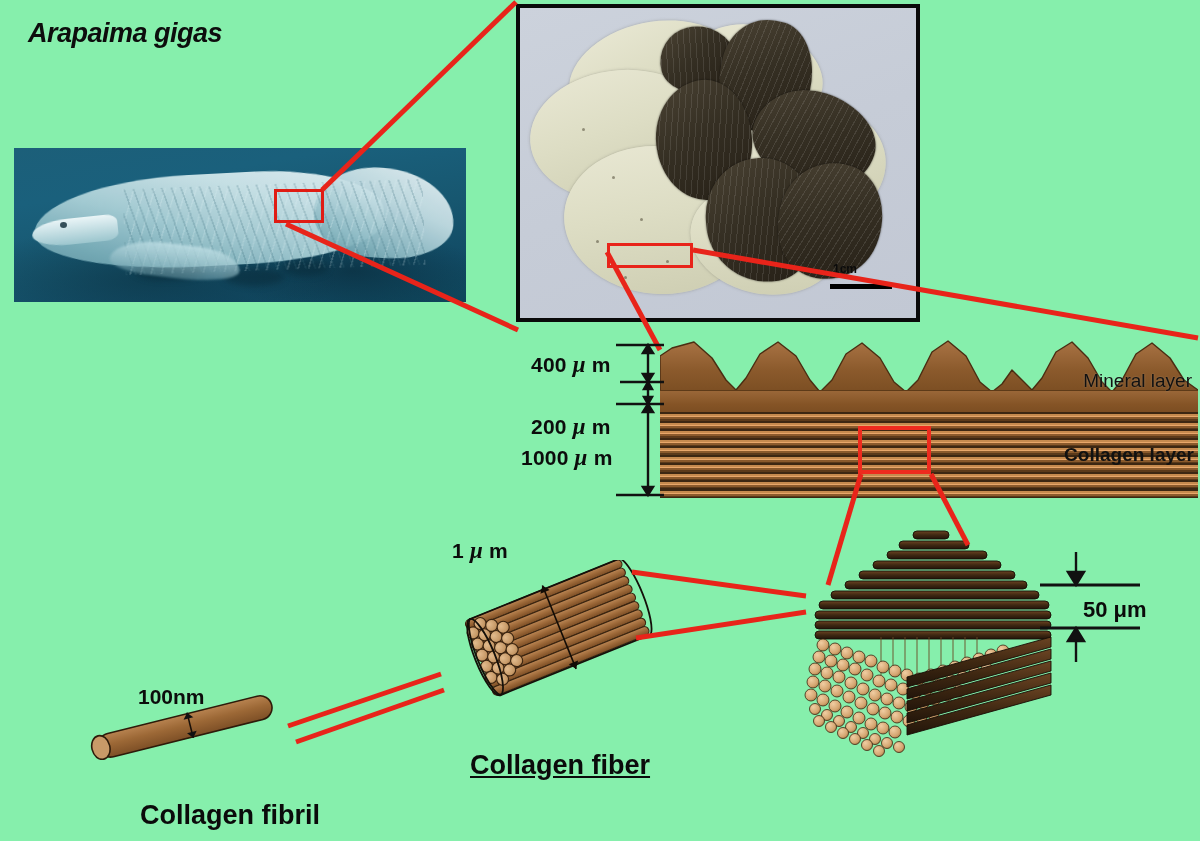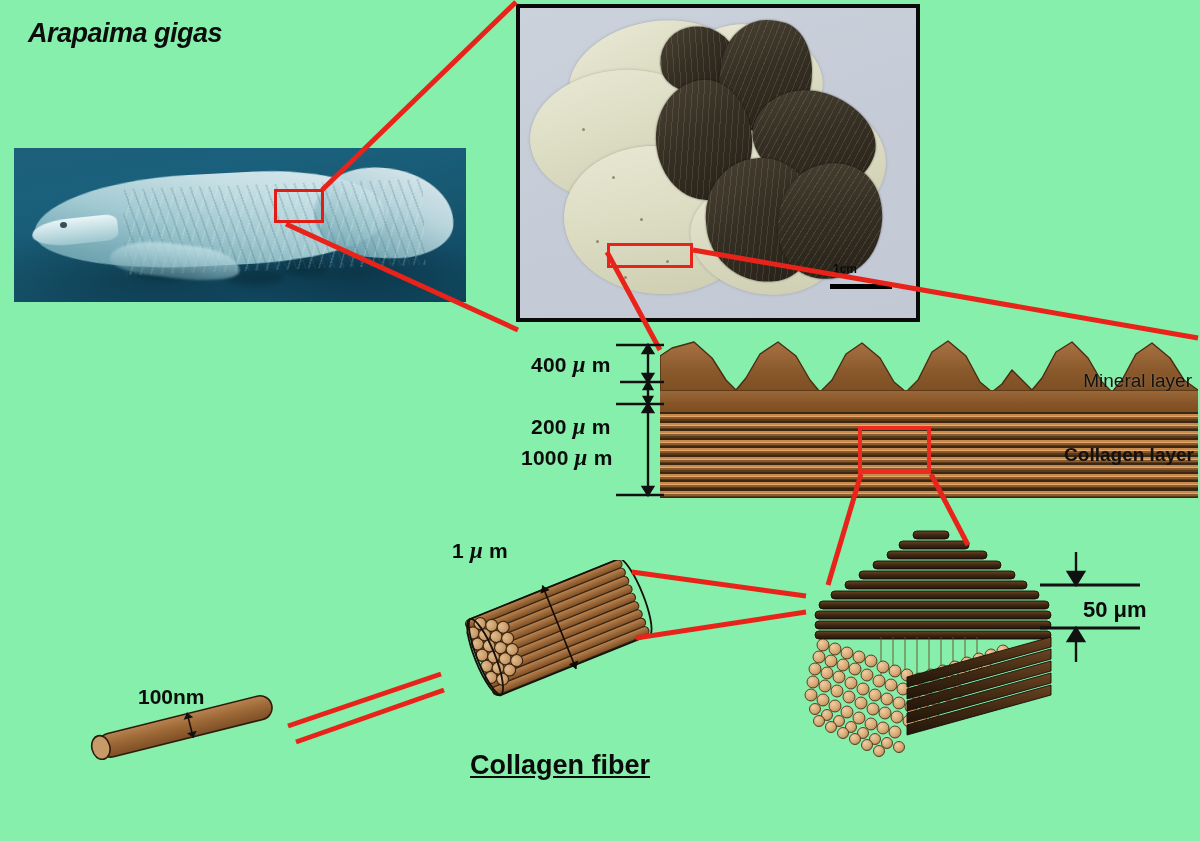--- a/index.html
+++ b/index.html
@@ -432,20 +432,21 @@
       </linearGradient>
     </defs>
     <g transform="rotate(-14 115 35)">
       <rect x="24" y="24" width="178" height="24" rx="12" fill="url(#fibrilGrad)" stroke="#2d1b0a" stroke-width="1.6"></rect>
       <ellipse cx="26" cy="36" rx="9" ry="12" fill="#c89a68" stroke="#2d1b0a" stroke-width="1.6"></ellipse>
       <line x1="118" y1="23" x2="118" y2="49" stroke="#1a1008" stroke-width="1.6"></line>
       <path d="M113,29 L118,23 L123,29 Z" fill="#111111"></path>
       <path d="M113,43 L118,49 L123,43 Z" fill="#111111"></path>
     </g>
   </svg>
+  <div class="abs" id="fibril-caption">Collagen fibril</div>
 
   <div class="abs" id="fiber-label">
     <span class="dim-label" style="font-size:21px;">
       <span>1</span>
       <span class="mu">μ</span>
       <span>m</span>
     </span>
   </div>
   <svg class="abs" id="fiber-group" viewBox="0 0 230 140">
     <defs>

